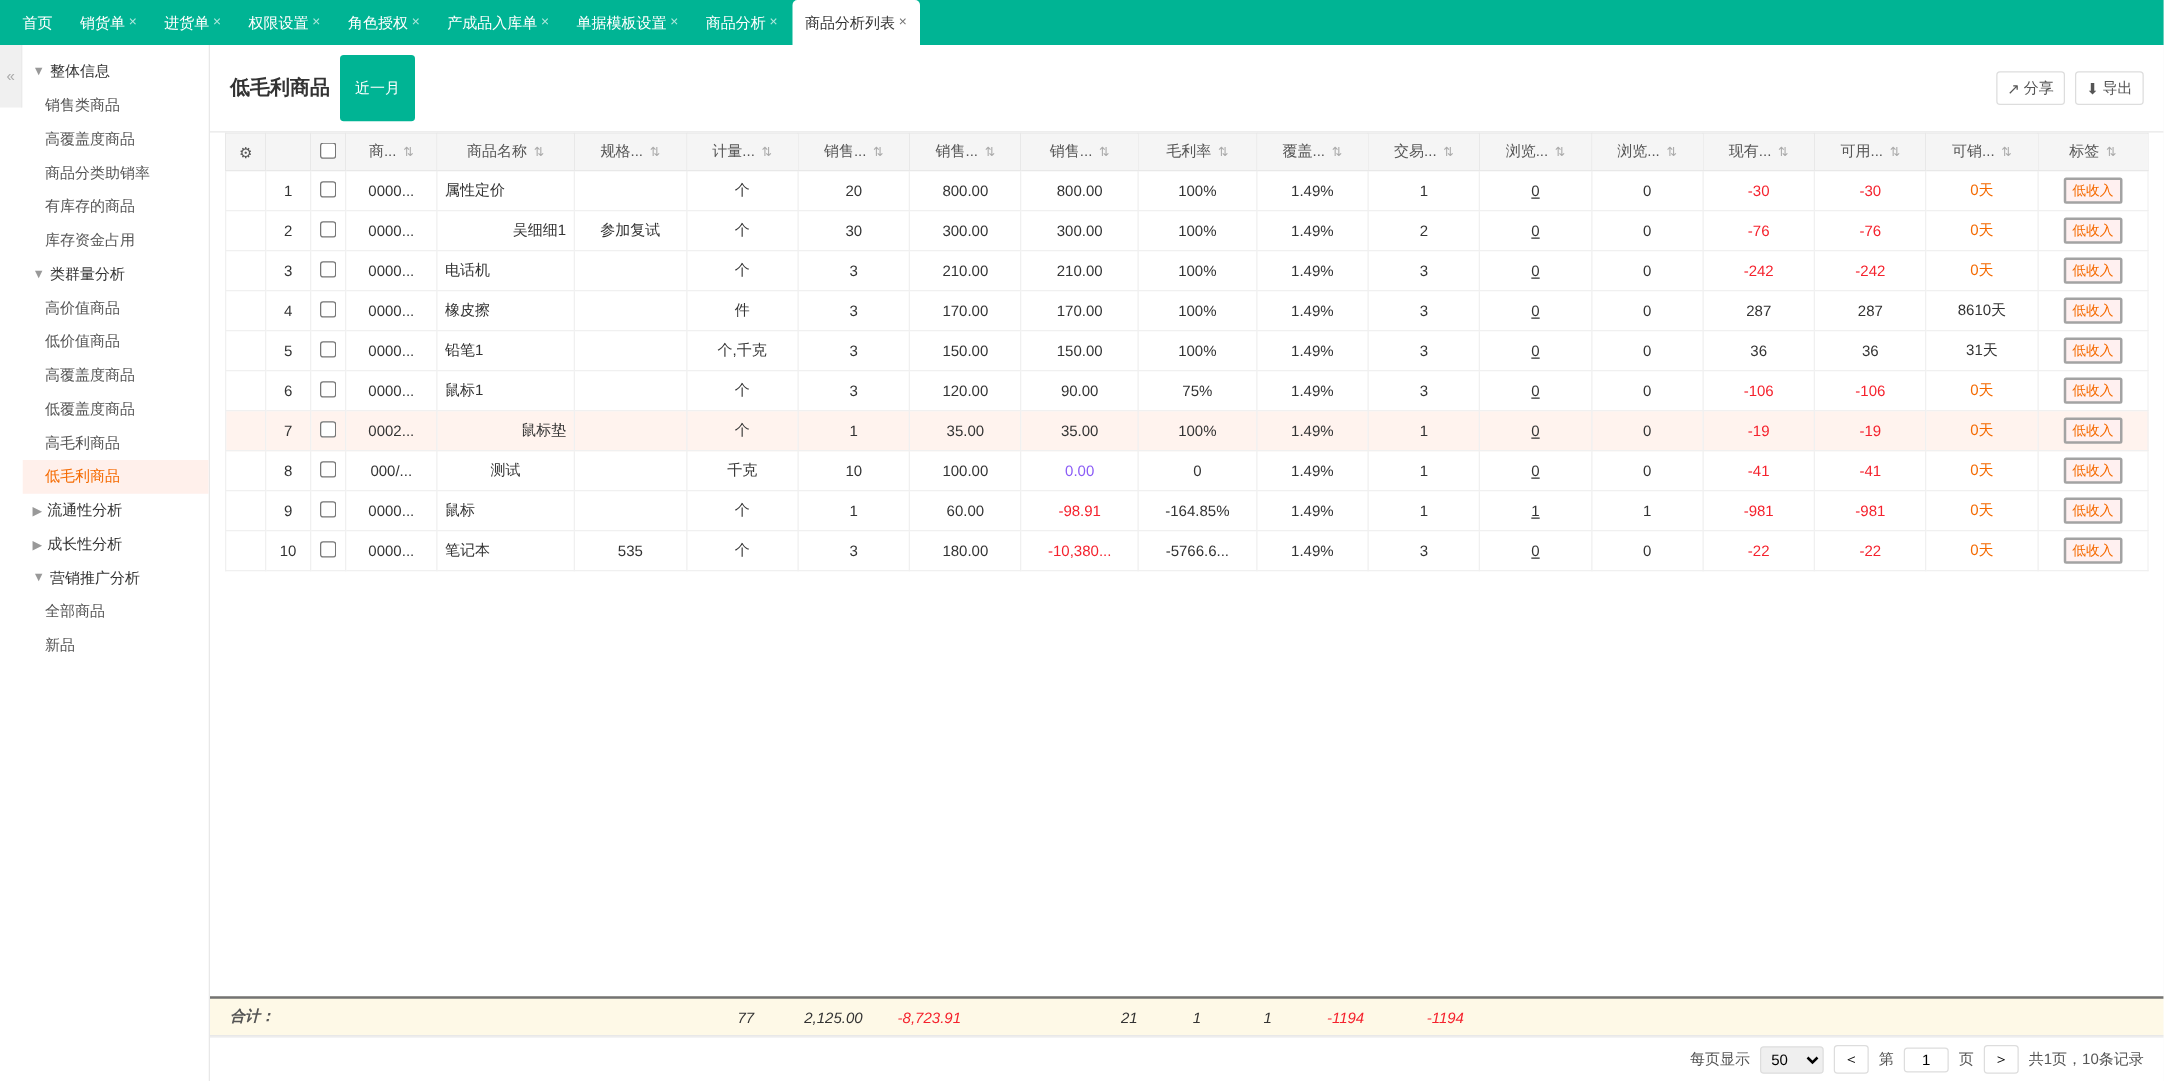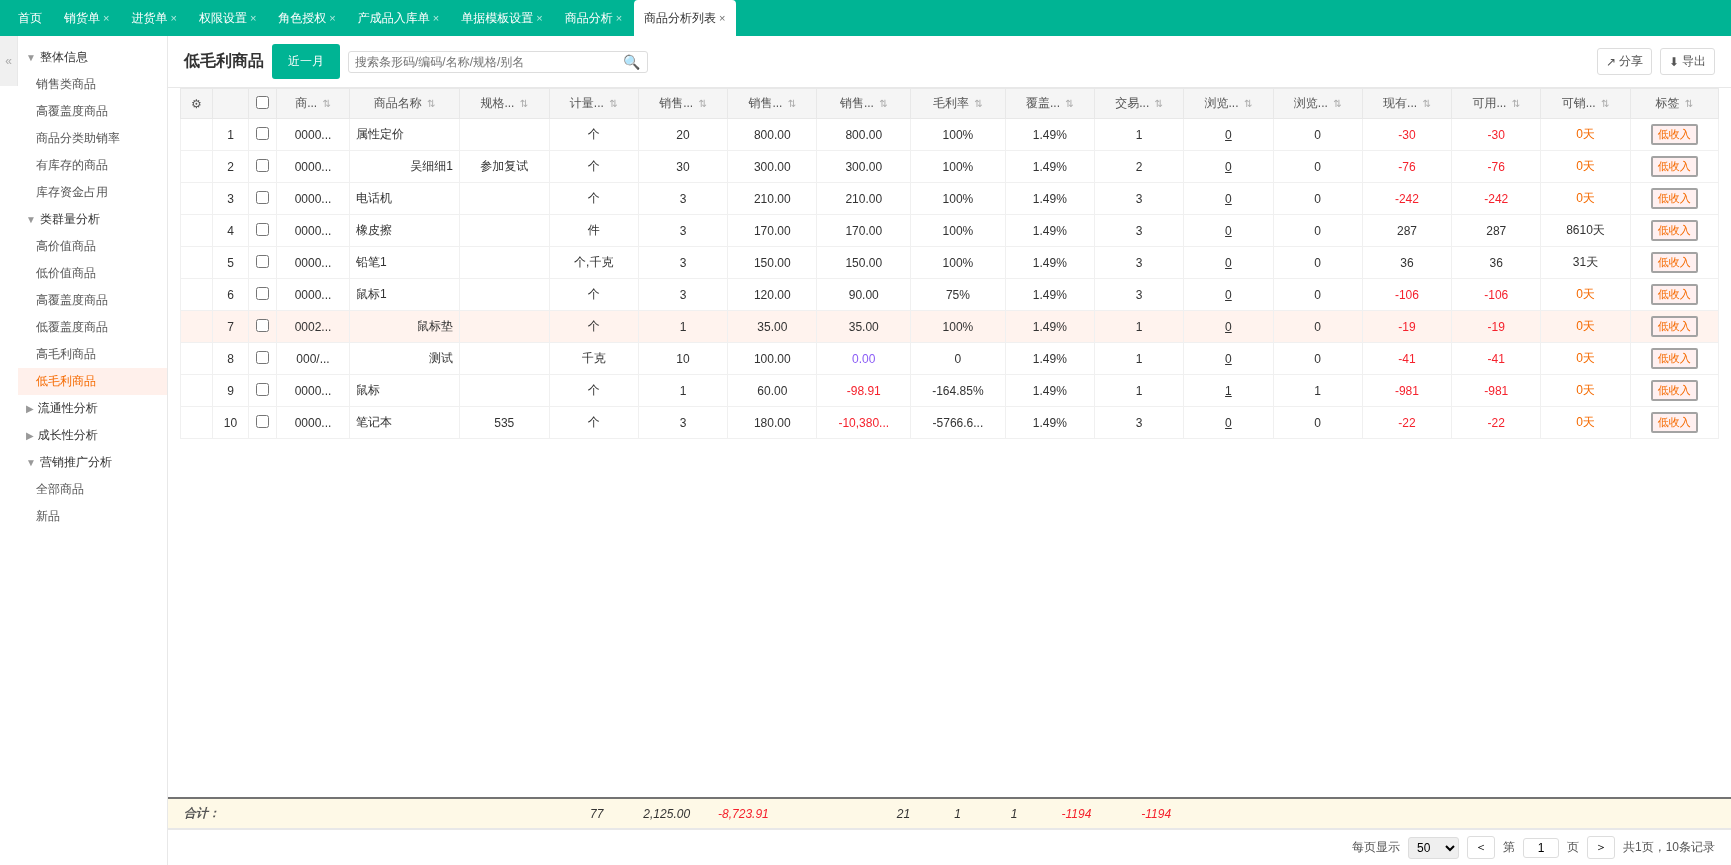--- a/index.html
+++ b/index.html
@@ -76,22 +76,22 @@
       padding: 8px 16px;
       border-bottom: 1px solid #e8e8e8;
       gap: 8px;
     }
     .page-title {
       font-size: 16px;
       font-weight: bold;
       color: #333;
     }
     .tab-btn {
-      padding: 3px 10px;
-      border: 6px solid #4d7c0f;
+      padding: 16px 10px;
+      border: 2px solid #4d7c0f;
       border-radius: 3px;
       cursor: pointer;
       font-size: 12px;
       background: #fff;
       color: #333;
     }
     .tab-btn.active {
       background: #00b494;
       color: #fff;
       border-color: #00b494;
@@ -339,24 +339,20 @@
     </div>
     <div class="sidebar-item">全部商品</div>
     <div class="sidebar-item">新品</div>
   </div>
 
   <div class="content-area">
 
     <div class="page-header">
       <span class="page-title">低毛利商品</span>
       <button class="tab-btn active">近一月</button>
-      <div class="search-box">
-        <input type="text" placeholder="搜索条形码/编码/名称/规格/别名" style="">
-        <span style="color:#aaa; font-size:14px;">🔍</span>
-      </div>
       <div class="header-actions">
         <button class="action-btn">
           <span>↗</span>
           <span>分享</span>
         </button>
         <button class="action-btn">
           <span>⬇</span>
           <span>导出</span>
         </button>
       </div>
@@ -534,21 +530,21 @@
       <td style="color:#f5222d">-19</td>
       <td style="color:#f5222d">-19</td>
       <td style="color:#f56a00">0天</td>
       <td><span class="tag-badge tag-low-income">低收入</span></td>
     </tr>
             <tr>
       <td></td>
       <td>8</td>
       <td><input type="checkbox" style=""></td>
       <td>000/...</td>
-      <td style="text-align:right;">测试</td>
+      <td style="text-align:center;">测试</td>
       <td></td>
       <td>千克</td>
       <td>10</td>
       <td>100.00</td>
       <td style="color:#8b5cf6">0.00</td>
       <td>0</td>
       <td>1.49%</td>
       <td>1</td>
       <td><span class="underline">0</span></td>
       <td>0</td>

